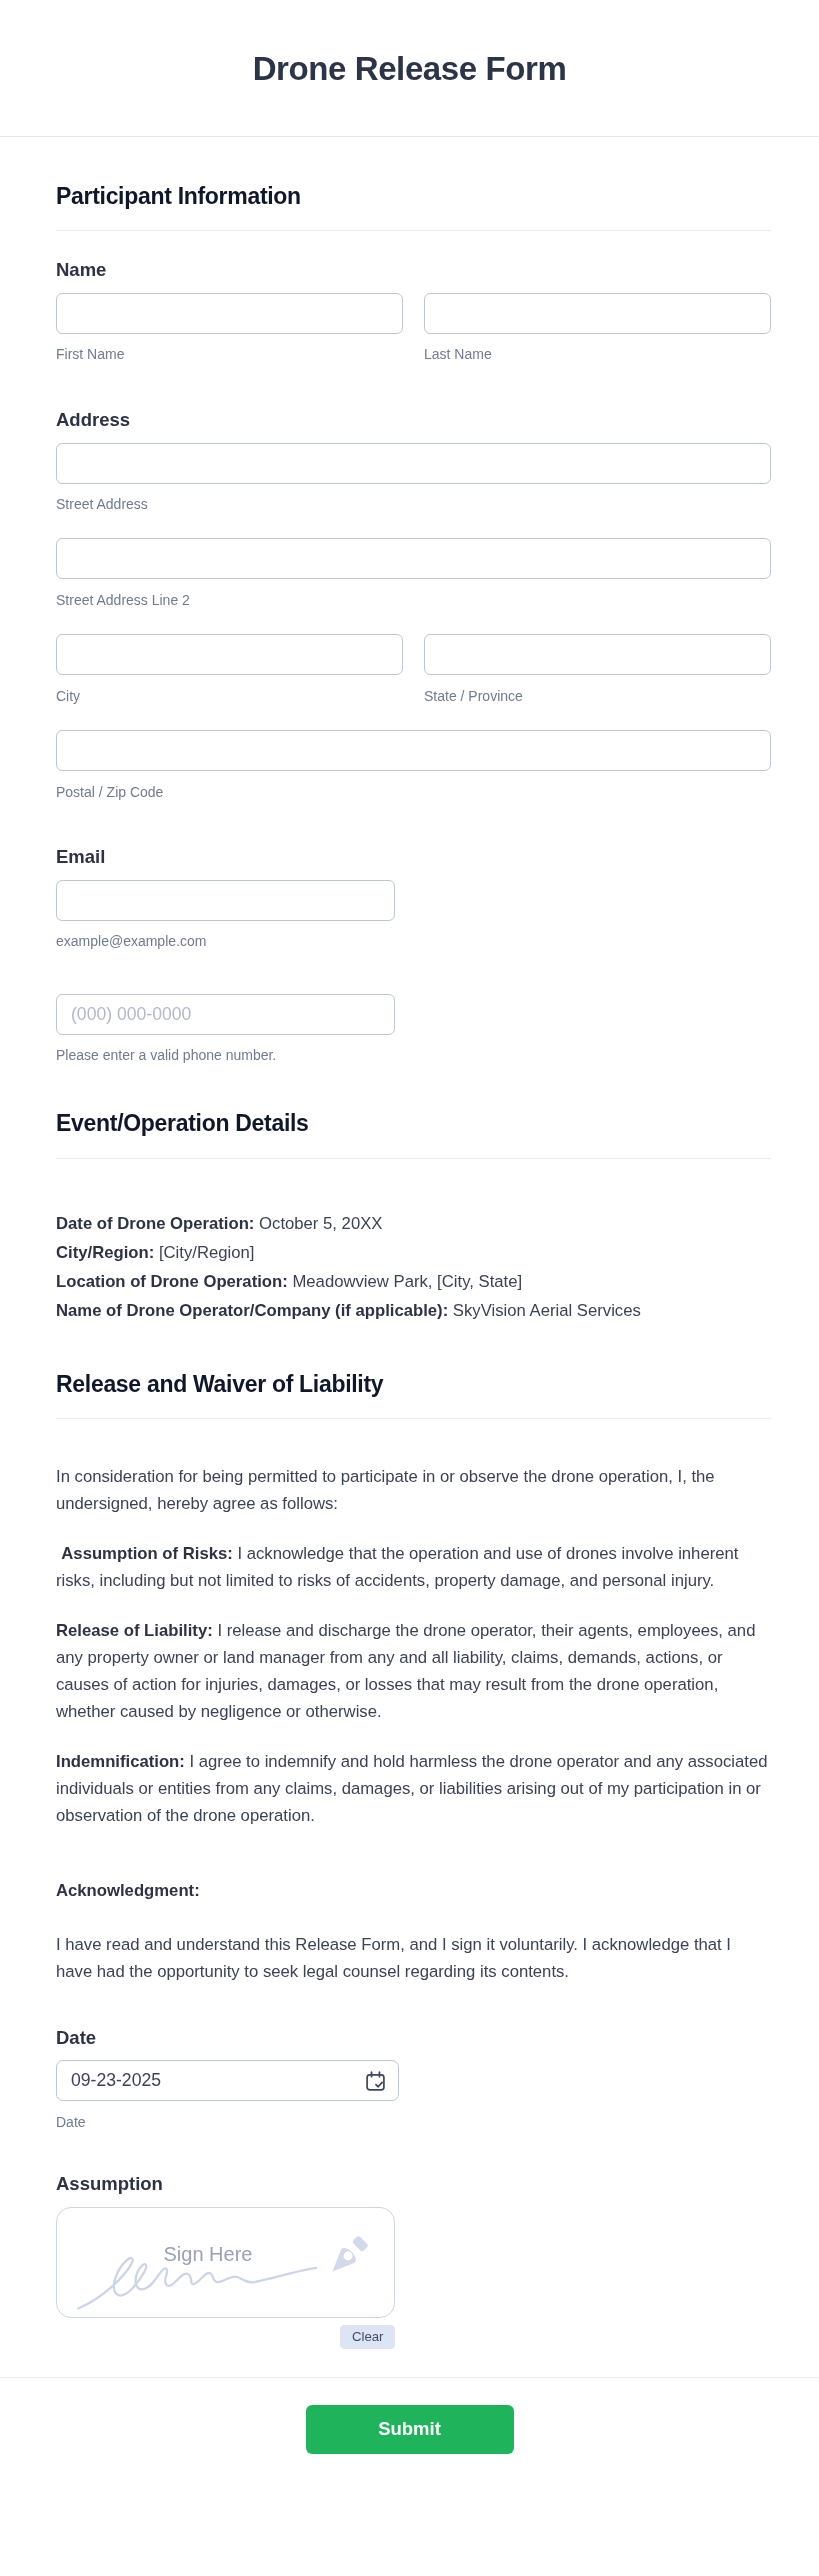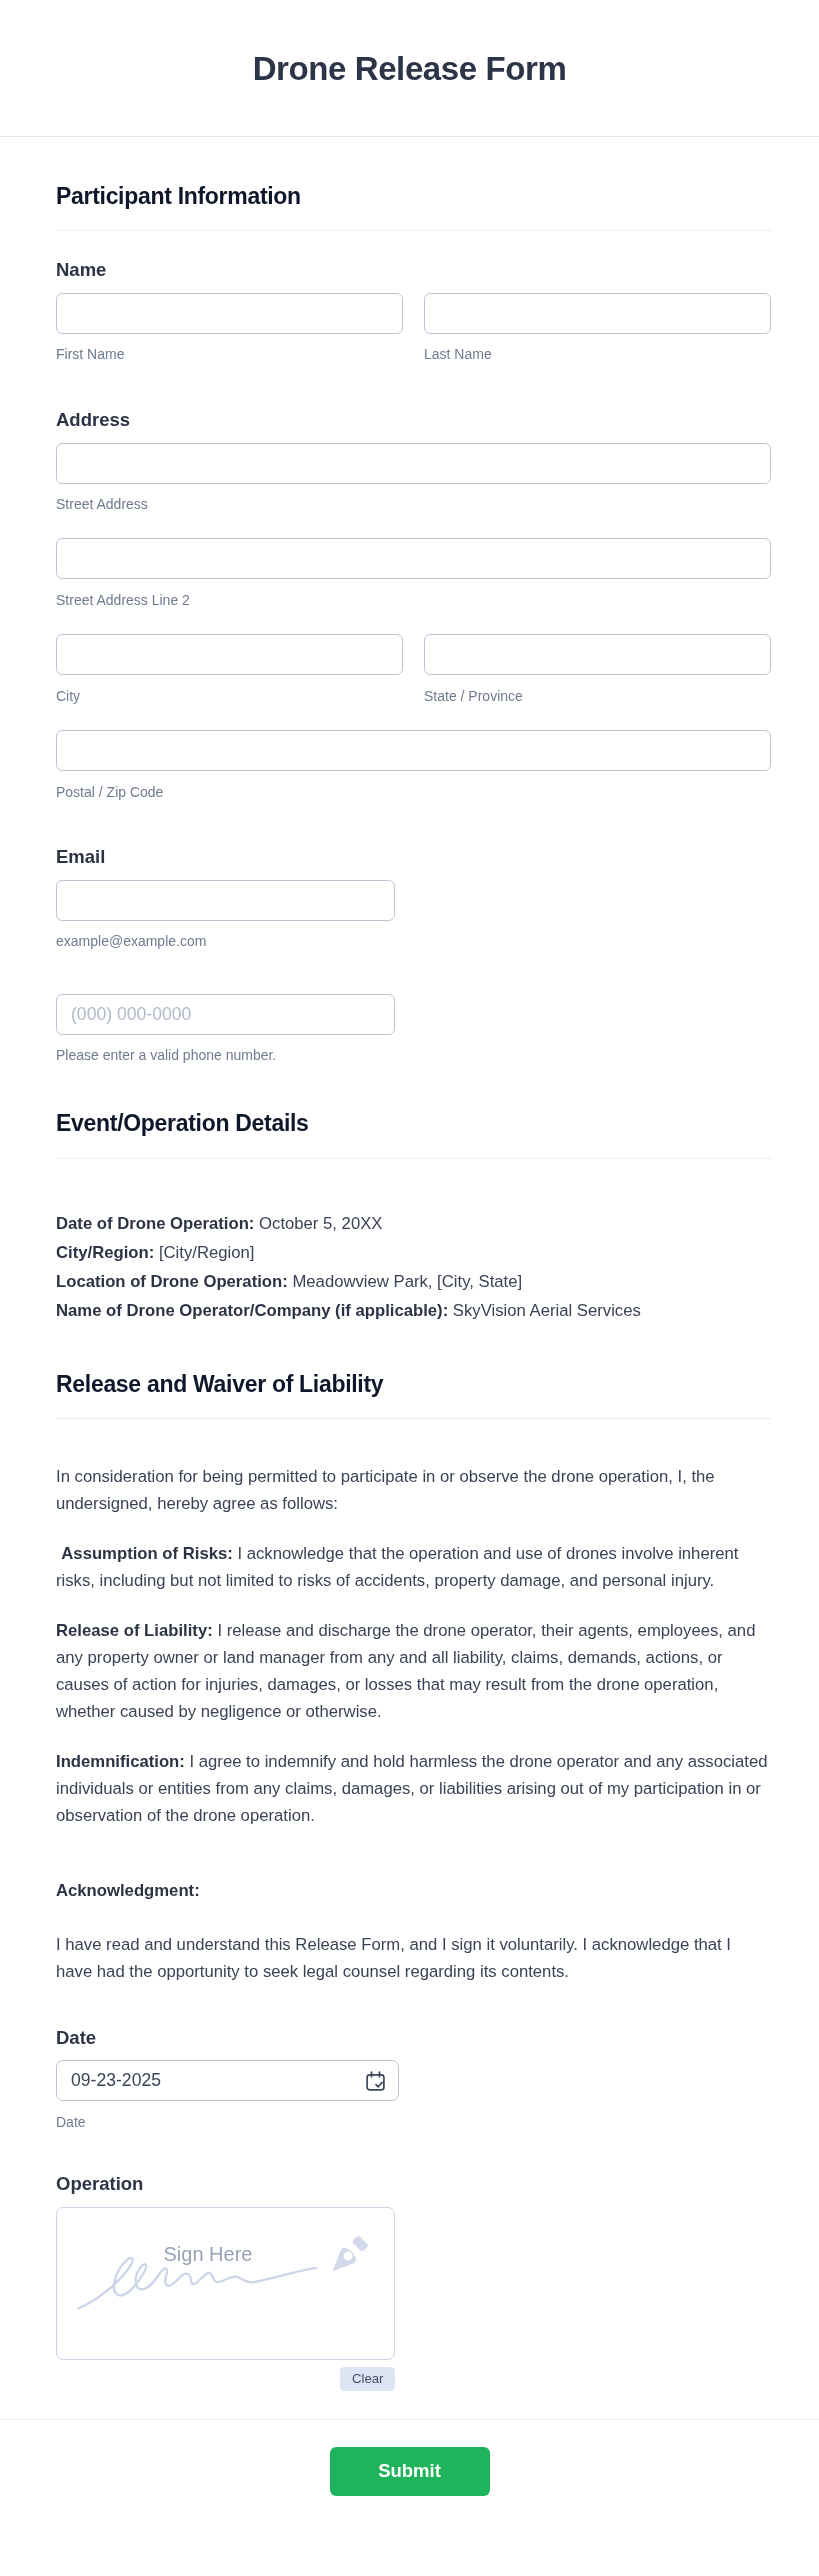--- a/index.html
+++ b/index.html
@@ -38,36 +38,36 @@
   .para.indent{text-indent:5.3px;}
   .ack-block{margin-top:48px;font-size:16.7px;line-height:27px;color:#3a4356;}
   .ack-label{font-weight:700;color:#2c3345;}
   .ack-text{margin-top:27px;}
   
   .date-wrap{position:relative;width:343px;}
   .date-input{width:100%;border-radius:7px;}
   .cal-btn{position:absolute;right:12.3px;top:9.7px;width:23px;height:23px;background:none;border:none;padding:0;cursor:pointer;}
   
   .sig-pad{
-    position:relative;width:339px;height:153px;box-sizing:border-box;border:0.9px solid #ccd5e5;
-    border-radius:7px;background:#fff;margin-bottom:7px;
+    position:relative;width:339px;height:111px;box-sizing:border-box;border:0.9px solid #ccd5e5;
+    border-radius:15px;background:#fff;margin-bottom:7px;
   }
   .sign-here{position:absolute;top:35px;left:0;right:35px;text-align:center;font-size:20px;color:#98a2b6;}
   .sig-squiggle{position:absolute;left:16px;top:23px;}
   .pen-icon{position:absolute;right:19.4px;top:21px;}
   .clear-row{width:339px;display:flex;justify-content:flex-end;}
   .clear-btn{
     background:#dde4f3;color:#424e68;border:none;border-radius:4.4px;font-family:inherit;
     font-size:13.2px;line-height:14px;padding:5.3px 11.5px;cursor:pointer;
   }
   
   .page-divider{border:none;border-top:0.9px solid #e9ecf2;margin:28px 0 0 0;}
   .submit-row{margin-top:26.4px;text-align:center;}
   .submit-btn{
-    width:160px;height:49px;border:none;border-radius:6.2px;background:#1fb35b;color:#ffffff;
+    width:208px;height:49px;border:none;border-radius:6.2px;background:#1fb35b;color:#ffffff;
     font-family:inherit;font-size:18.5px;font-weight:700;cursor:pointer;
   }
 </style>
 </head>
 <body>
 
 <header class="form-header">
   <div class="form-title">Drone Release Form</div>
 </header>
 
@@ -168,21 +168,21 @@
             <line x1="17.5" y1="2.5" x2="17.5" y2="7.5" stroke="#3a4659" stroke-width="1.9" stroke-linecap="round"></line>
             <path d="M13.5 16.5l2.5 2.5 4.5-5" stroke="#3a4659" stroke-width="1.9" stroke-linecap="round" stroke-linejoin="round" fill="none"></path>
           </svg>
         </span>
       </button>
     </div>
     <div class="sublabel">Date</div>
   </div>
 
   <div class="field" style="margin-top:40px;">
-    <div class="q-label">Operation</div>
+    <div class="q-label">Assumption</div>
     <div class="sig-pad">
       <span class="sig-squiggle">
         <svg width="273" height="88" viewBox="0 0 310 100" fill="none">
           <path d="M6 88 C34 76 58 52 66 38 C70 31 66 28 60 34 C48 46 42 66 50 72 C58 78 72 62 80 48 C86 38 82 34 76 42 C68 54 70 68 80 66 C90 64 96 50 102 44 C106 40 108 44 106 50 C102 62 108 66 116 58 C124 50 128 46 132 50 C136 54 132 62 138 60 C146 56 150 46 156 48 C160 50 158 58 164 58 C172 58 178 50 186 52 C192 54 196 60 206 58 C226 54 252 46 276 42" stroke="#ccd4e8" stroke-width="2.6" stroke-linecap="round" fill="none"></path>
         </svg>
       </span>
       <span class="pen-icon">
         <svg width="56" height="56" viewBox="0 0 76 76" fill="none">
           <g transform="rotate(45 38 38)">
             <path fill-rule="evenodd" clip-rule="evenodd" fill="#d2d9ea" d="M38 66 L25 36 C25 26 51 26 51 36 Z M38 42 a6 6 0 1 0 0-12 a6 6 0 0 0 0 12 Z"></path>

